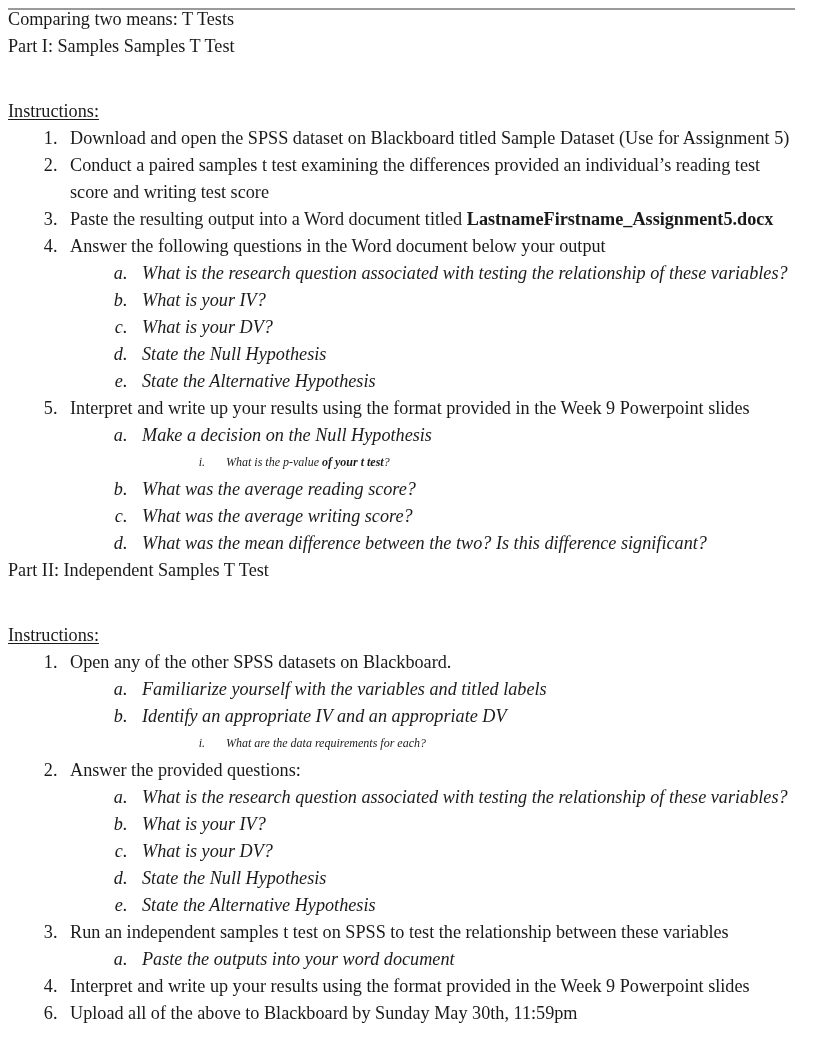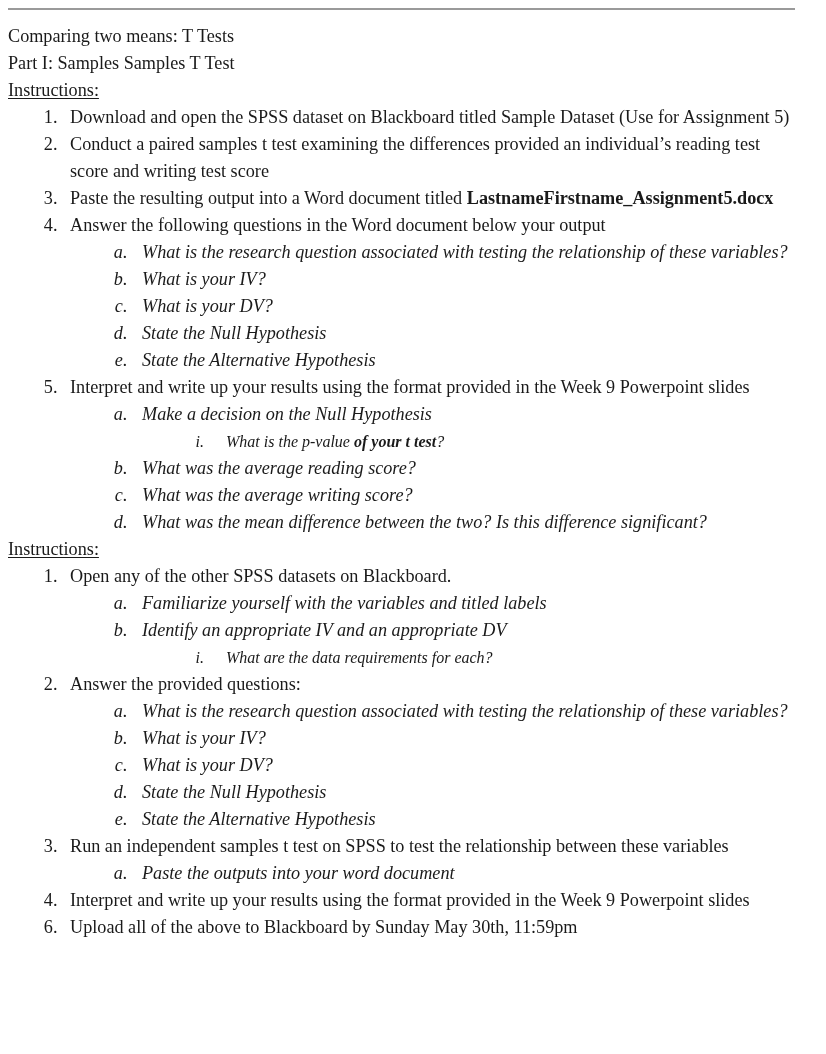--- a/index.html
+++ b/index.html
@@ -25,32 +25,33 @@
     position: absolute;
     left: 8px;
     top: 8px;
     width: 787px;
     height: 2px;
     background: #9a9a9a;
   }
   .body-area {
     position: absolute;
     left: 8px;
-    top: 23px;
+    top: 6px;
     width: 790px;
   }
   .para {
     font-size: 18.2px;
     line-height: 27px;
     margin: 0;
     white-space: normal;
   }
   .underlined {
     text-decoration: underline;
     text-underline-offset: 2px;
+    margin-top: 38px;
   }
   ol {
     margin: 0;
     padding: 0;
     list-style-position: outside;
   }
   ol.lvl1 {
     list-style-type: decimal;
     padding-left: 54px;
   }
@@ -67,21 +68,21 @@
     font-size: 18.2px;
     line-height: 27px;
     padding-left: 8px;
   }
   ol.lvl2 > li {
     font-size: 18.2px;
     line-height: 27px;
     padding-left: 10px;
   }
   ol.lvl3 > li {
-    font-size: 16px;
+    font-size: 12px;
     line-height: 27px;
     padding-left: 18px;
   }
   li > ol {
     margin-top: 0;
   }
   b, .bold {
     font-weight: bold;
   }
   .item-text {
@@ -138,20 +139,21 @@
             </ol>
           </li>
           <li><span>What was the average reading score?</span></li>
           <li><span>What was the average writing score?</span></li>
           <li><span>What was the mean difference between the two? Is this difference significant?</span></li>
         </ol>
       </li>
 
     </ol>
 
+    <p class="para">Part II: Independent Samples T Test</p>
 
     <p class="para underlined">Instructions:</p>
 
     <ol class="lvl1">
 
       <li>
         <span class="item-text">Open any of the other SPSS datasets on Blackboard.</span>
         <ol class="lvl2">
           <li><span>Familiarize yourself with the variables and titled labels</span></li>
           <li>

